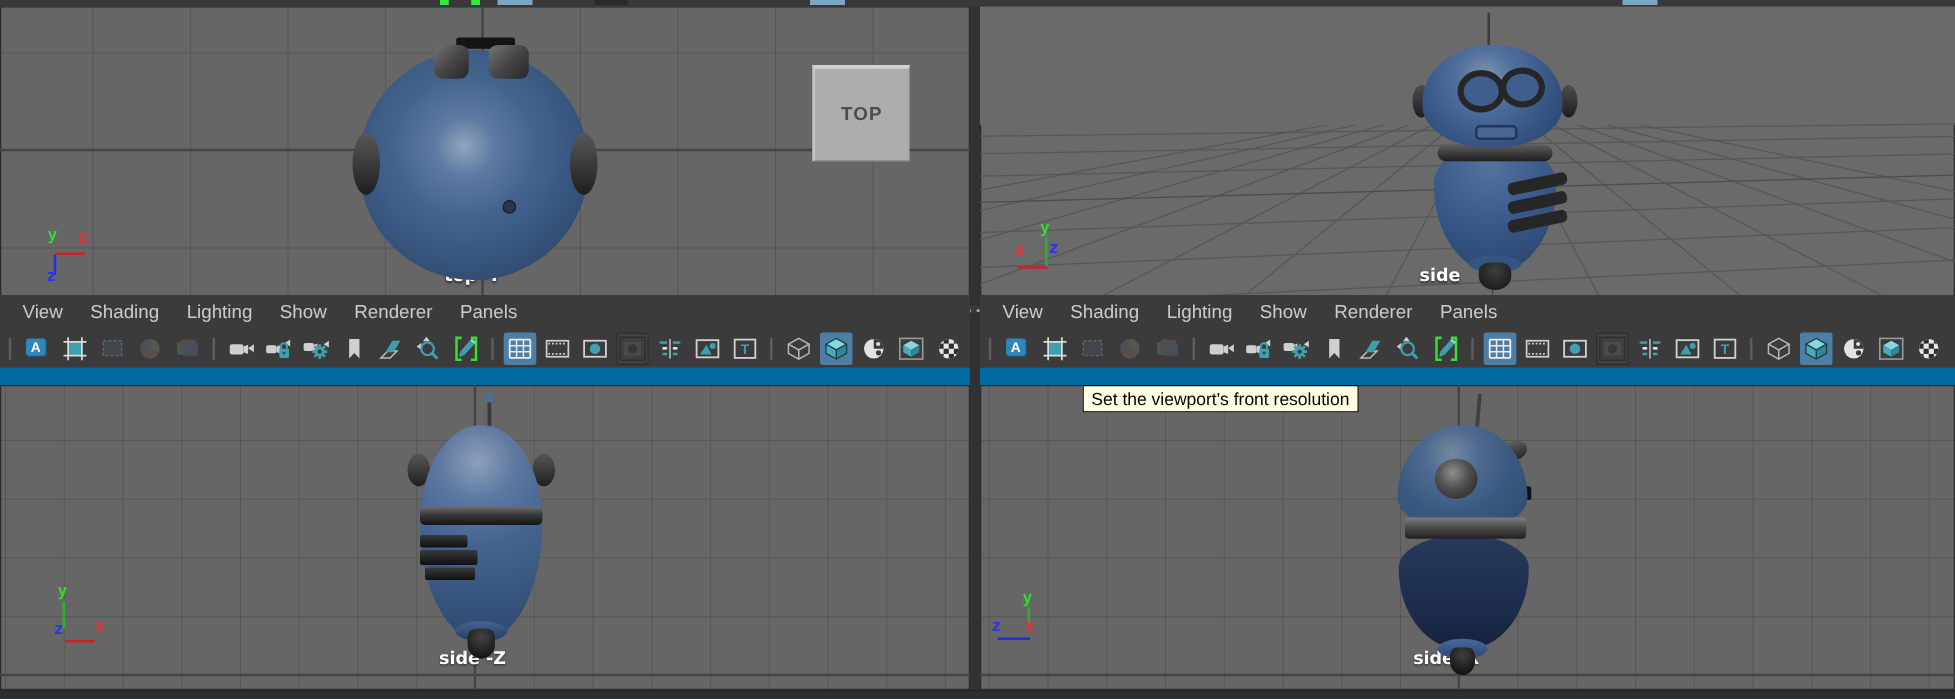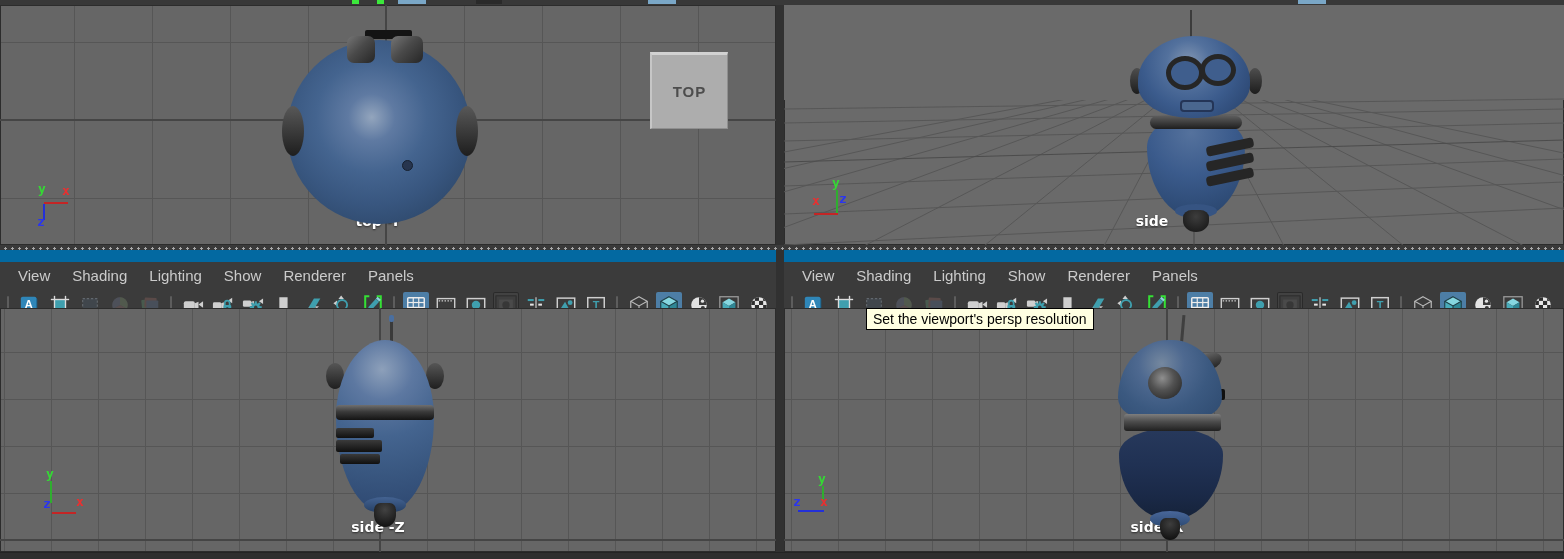--- a/index.html
+++ b/index.html
@@ -25,21 +25,21 @@
   .vp-front{left:0;top:308px;width:776px;height:244px;background-size:47px 47px;background-position:4px -3px;}
   .vp-side{left:784px;top:308px;width:780px;height:244px;background-size:47px 47px;background-position:7px -3px;}
   .cline-v,.cline-h{position:absolute;background:#454545;}
   .cline-v{width:2px;top:0;bottom:0;}
   .cline-h{height:2px;left:0;right:0;}
 
   .vplabel{position:absolute;color:#fff;font:bold 14px "DejaVu Sans",sans-serif;
            text-shadow:0 1px 2px rgba(0,0,0,.6);white-space:nowrap;text-align:center;width:90px;}
 
   
-  .panelbar{position:absolute;top:262px;height:58px;background:#3b3b3b;overflow:hidden;}
+  .panelbar{position:absolute;top:236px;height:58px;background:#3b3b3b;overflow:hidden;}
   .pb-left{left:0;width:776px;}
   .pb-right{left:784px;width:780px;}
   .menus{display:flex;align-items:center;height:27px;padding-left:7px;}
   .menu-item{color:#cbcbcb;font-size:15px;padding:3px 11px;white-space:nowrap;}
   .toolbar{display:flex;align-items:center;height:31px;padding-left:4px;gap:4px;}
   .tool{width:26px;height:26px;min-width:26px;display:flex;align-items:center;justify-content:center;border-radius:2px;}
   .tool.selected{background:#4d7ea6;}
   .tool.dim{opacity:.5;}
   .tool.pressed{background:#424242;box-shadow:inset 0 0 0 1px #2a2a2a;}
   .tsep{width:9px;min-width:9px;height:26px;position:relative;}
@@ -751,14 +751,14 @@
       <span class="axl-z" style="left:1px;top:26px;">z</span>
       <span class="axl-x" style="left:28px;top:26px;">x</span>
       <div class="axline blue" style="left:6px;top:40px;width:26px;height:2px;"></div>
     </div>
 
     <div class="vplabel" style="left:328px;top:211px;">side -X</div>
   </div>
 
   <div class="bottom-strip"></div>
 
-  <div class="tooltip">Set the viewport's persp resolution</div>
+  <div class="tooltip">Set the viewport's front resolution</div>
 </div>
 
 </body></html>

